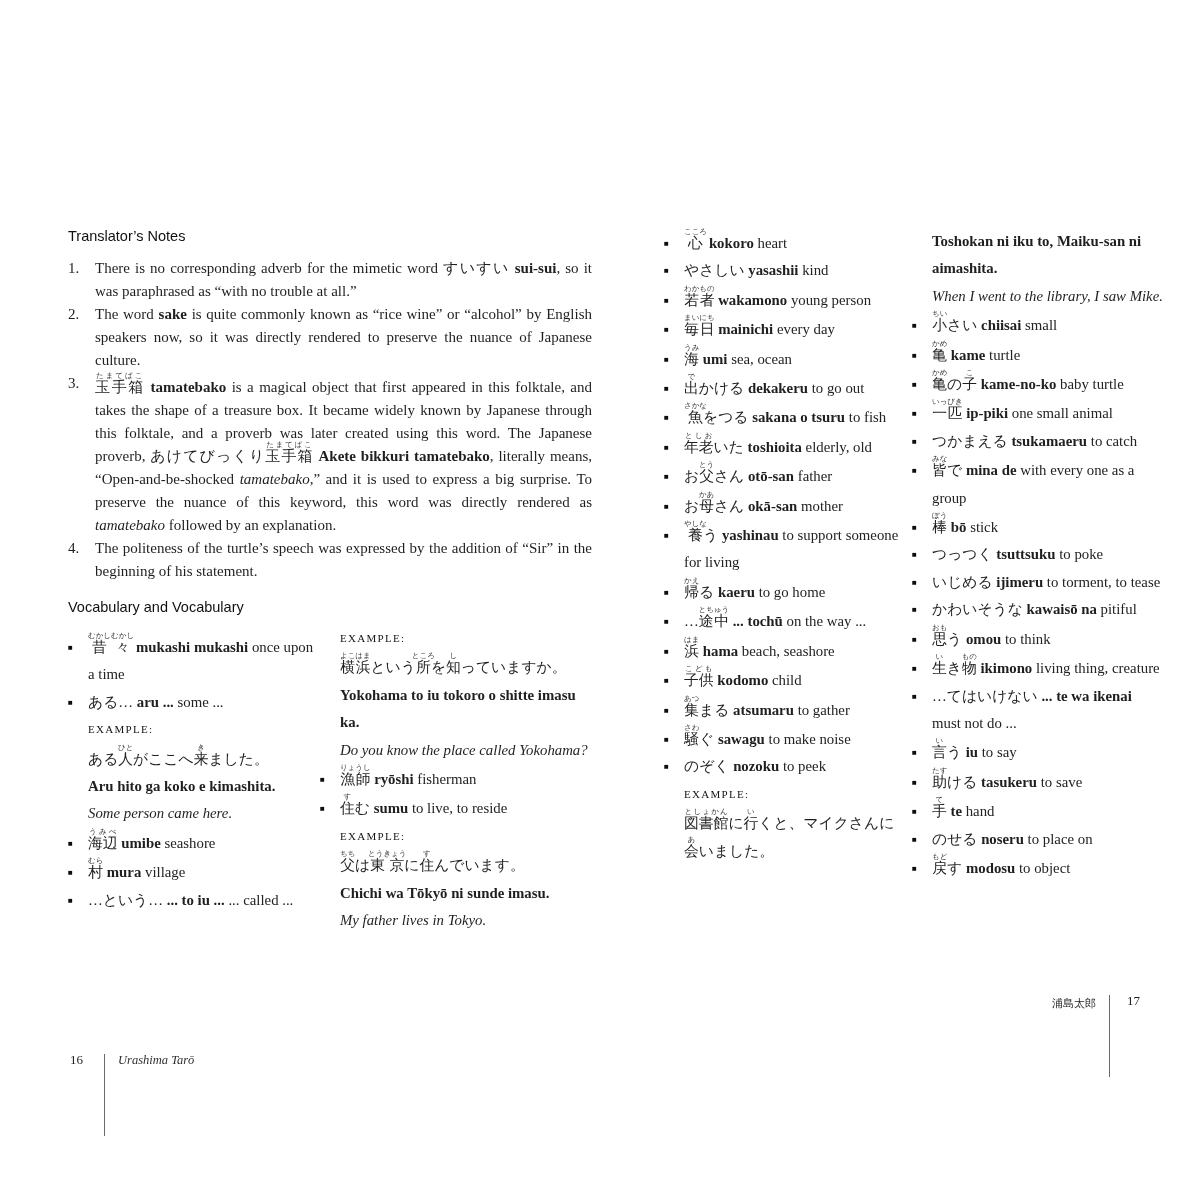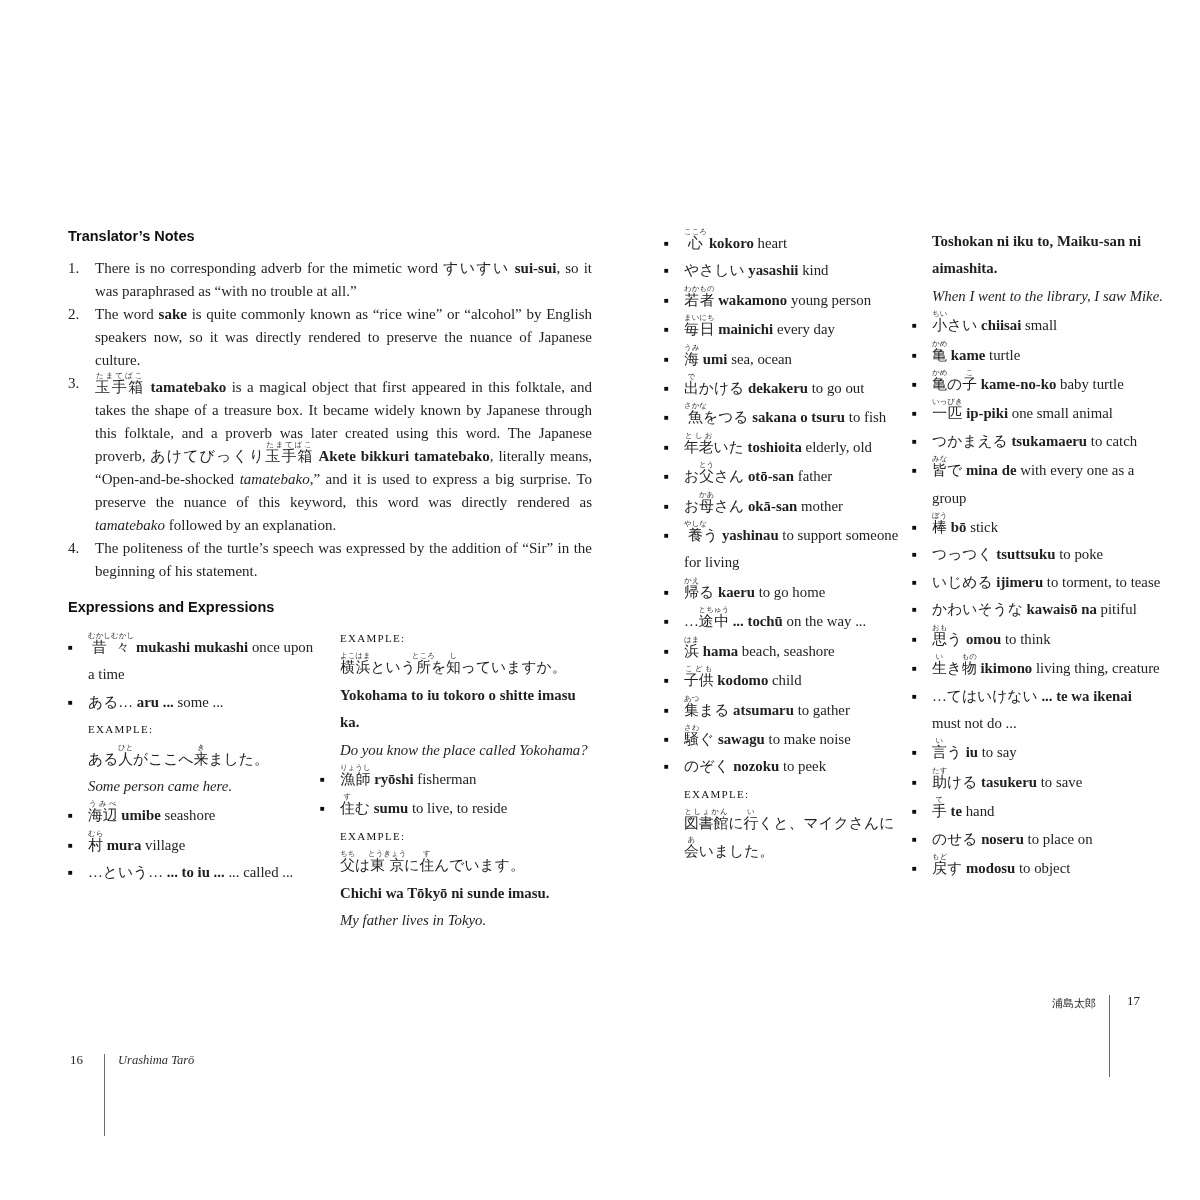--- a/index.html
+++ b/index.html
@@ -4,21 +4,21 @@
 <style>
   html,body{margin:0;padding:0}
   body{
     width:1200px;height:1200px;background:#ffffff;position:relative;
     font-family:"Liberation Serif","DejaVu Serif",serif;color:#1f1f1f;
     -webkit-font-smoothing:antialiased;
   }
   .abs{position:absolute}
   .section-title{
     font-family:"Liberation Sans","DejaVu Sans",sans-serif;
-    font-weight:bold;font-size:14.5px;color:#101010;margin:0;
+    font-weight:normal;font-size:14.5px;color:#101010;margin:0;
   }
   
   #notes{left:68px;top:228px;width:524px}
   #notes .section-title{margin-bottom:13px}
   .note-item{display:flex;font-size:15px;line-height:23px;text-align:justify}
   .nnum{width:27px;flex:none}
   .ntext{flex:1}
   .b{font-weight:bold}
   .i{font-style:italic}
   
@@ -68,28 +68,29 @@
         <span class="nnum">3.</span>
         <span class="ntext"><ruby>玉手箱<rt>たまてばこ</rt></ruby><span> </span><span class="b">tamatebako</span><span> is a magical object that first appeared in this folktale, and takes the shape of a treasure box. It became widely known by Japanese through this folktale, and a proverb was later created using this word. The Japanese proverb, あけてびっくり</span><ruby>玉手箱<rt>たまてばこ</rt></ruby><span> </span><span class="b">Akete bikkuri tamatebako</span><span>, literally means, “Open-and-be-shocked </span><span class="i">tamatebako</span><span>,” and it is used to express a big surprise. To preserve the nuance of this keyword, this word was directly rendered as </span><span class="i">tamatebako</span><span> followed by an explanation.</span></span>
       </div>
       <div class="note-item">
         <span class="nnum">4.</span>
         <span class="ntext"><span>The politeness of the turtle’s speech was expressed by the addition of “Sir” in the beginning of his statement.</span></span>
       </div>
     </div>
 </section>
 
-<h2 class="abs section-title" id="vocab-title">Expressions and Expressions</h2>
+<h2 class="abs section-title" id="vocab-title">Vocabulary and Vocabulary</h2>
 
 <div class="abs col" id="col1">
     <div class="entry"><span class="bullet">■</span><span class="jp"><ruby>昔々<rt>むかしむかし</rt></ruby></span> <span class="romaji">mukashi mukashi</span> <span class="gloss">once upon a time</span></div>
     <div class="entry"><span class="bullet">■</span><span class="jp">ある…</span> <span class="romaji">aru ...</span> <span class="gloss">some ...</span></div>
     <div class="example">
       <div class="ex-label">EXAMPLE:</div>
       <div class="ex-jp">ある<ruby>人<rt>ひと</rt></ruby>がここへ<ruby>来<rt>き</rt></ruby>ました。</div>
+      <div class="ex-romaji">Aru hito ga koko e kimashita.</div>
       <div class="ex-translation">Some person came here.</div>
     </div>
     <div class="entry"><span class="bullet">■</span><span class="jp"><ruby>海辺<rt>うみべ</rt></ruby></span> <span class="romaji">umibe</span> <span class="gloss">seashore</span></div>
     <div class="entry"><span class="bullet">■</span><span class="jp"><ruby>村<rt>むら</rt></ruby></span> <span class="romaji">mura</span> <span class="gloss">village</span></div>
     <div class="entry"><span class="bullet">■</span><span class="jp">…という…</span> <span class="romaji">... to iu ...</span> <span class="gloss">... called ...</span></div>
   </div>
 <div class="abs col" id="col2">
     <div class="example">
       <div class="ex-label">EXAMPLE:</div>
       <div class="ex-jp"><ruby>横浜<rt>よこはま</rt></ruby>という<ruby>所<rt>ところ</rt></ruby>を<ruby>知<rt>し</rt></ruby>っていますか。</div>

